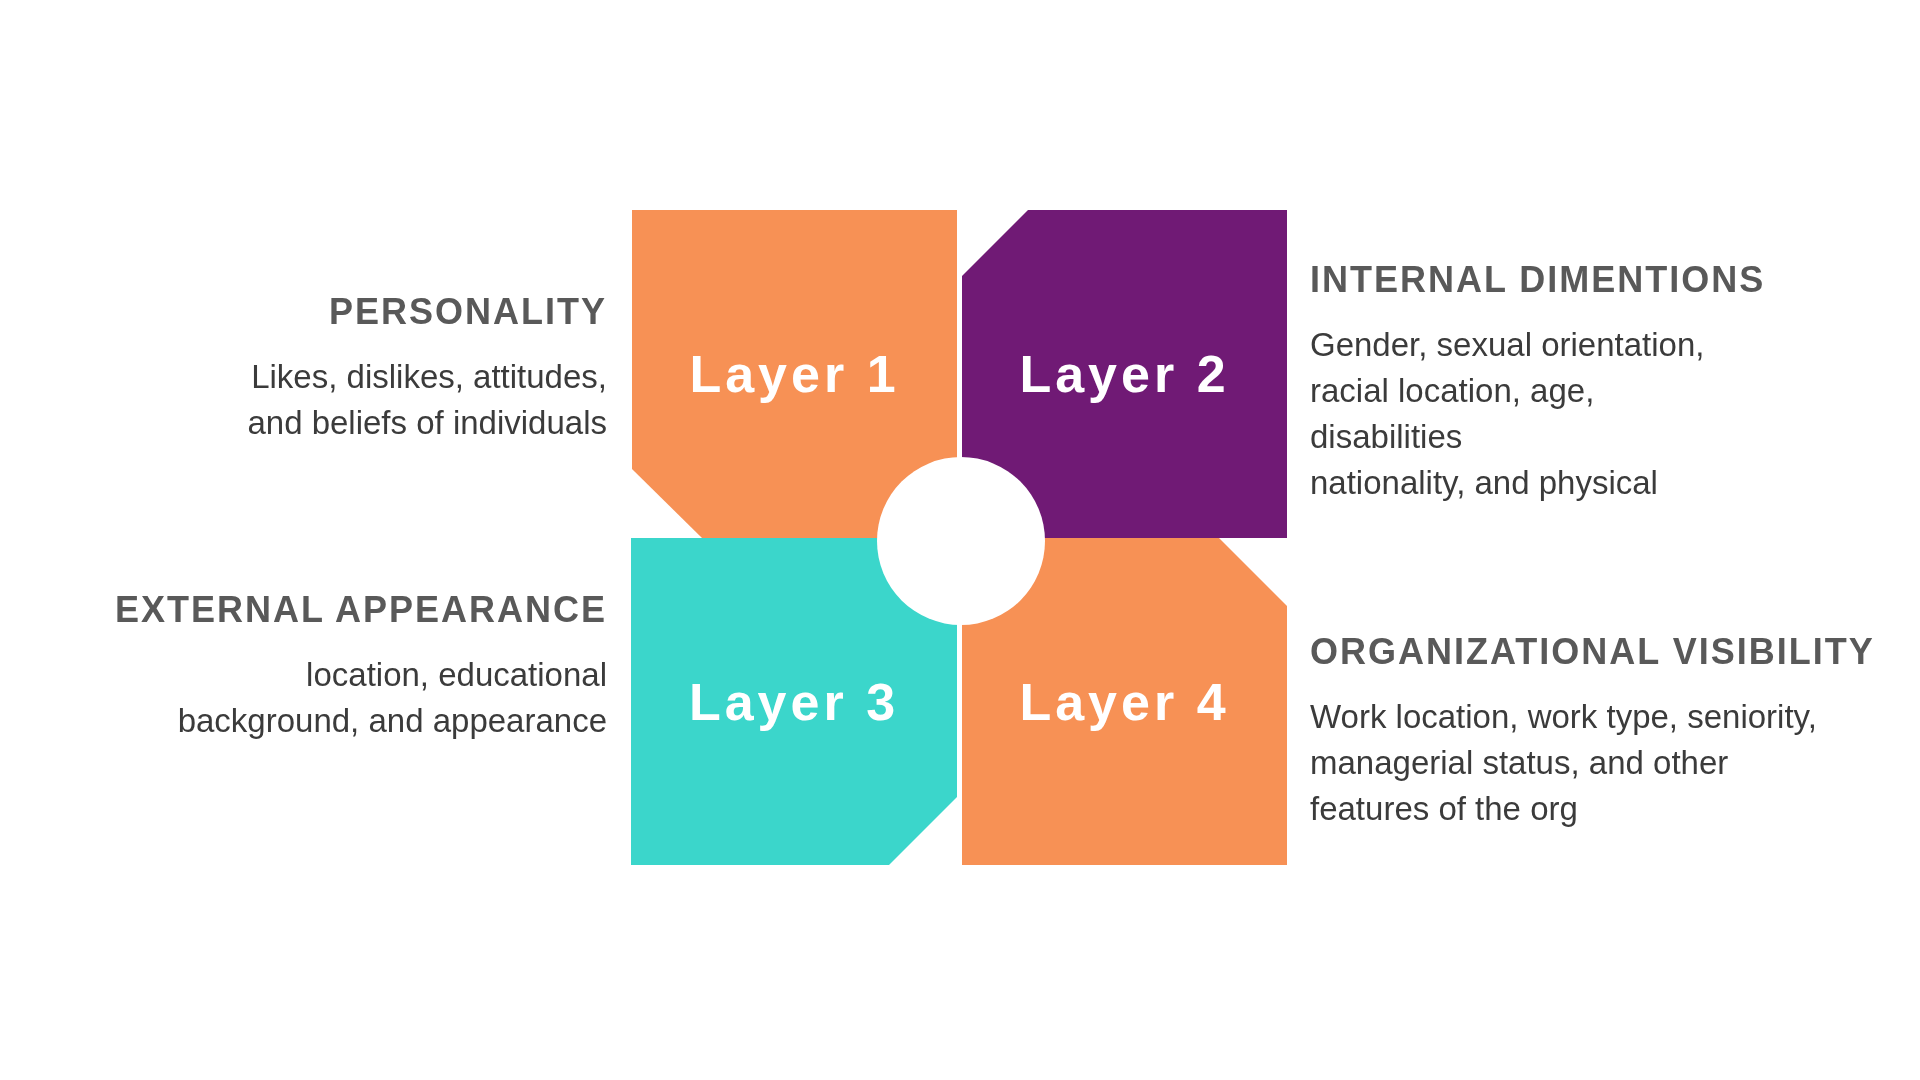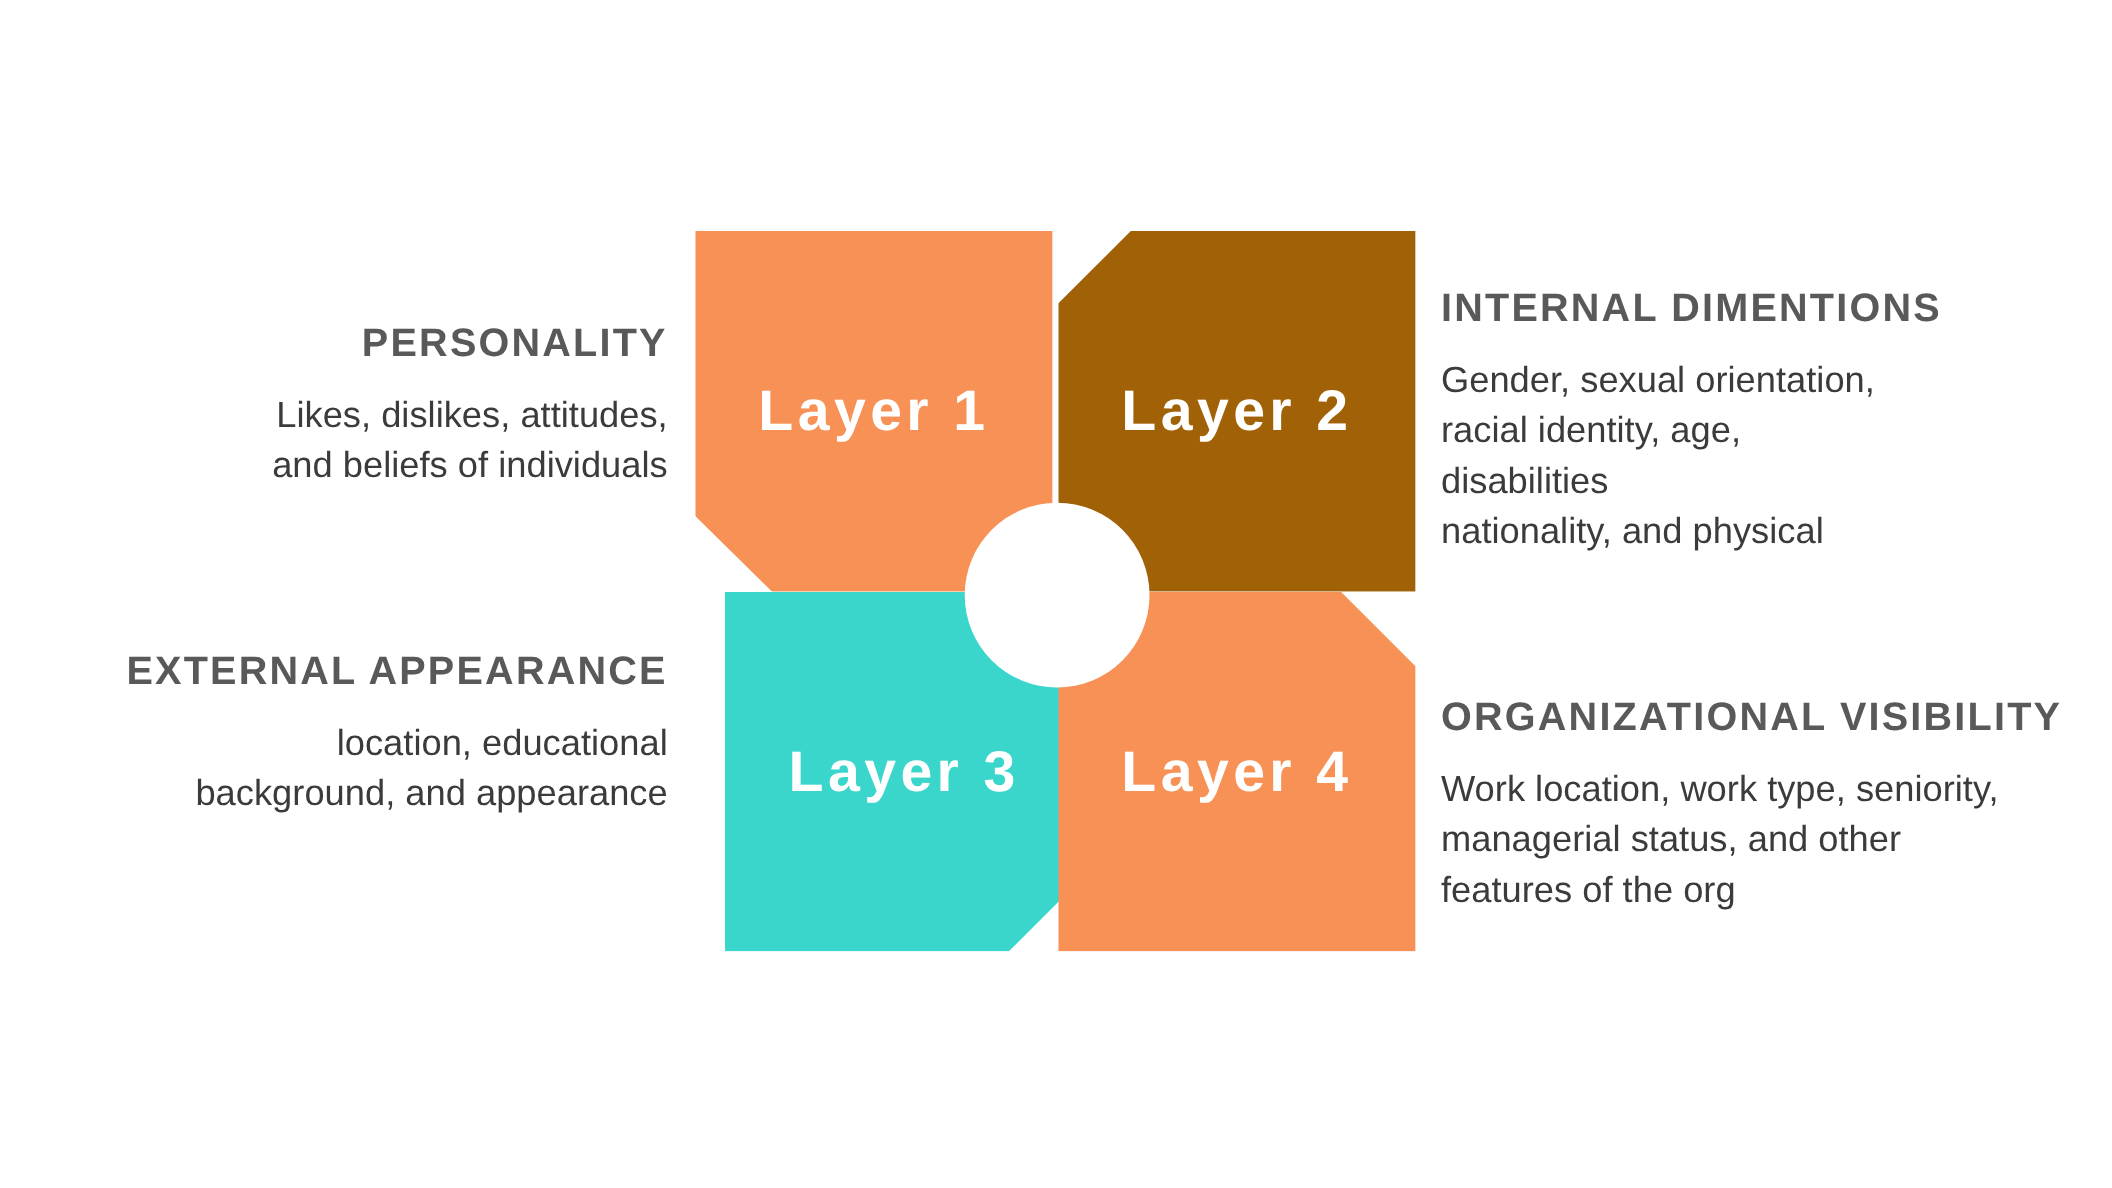--- a/index.html
+++ b/index.html
@@ -31,21 +31,21 @@
   }
   #shape-layer1 {
     left: 632px; top: 210px; width: 325px; height: 328px;
     clip-path: polygon(0 0, 100% 0, 100% 100%, 70px 100%, 0 calc(100% - 69px));
   }
   #shape-layer2 {
     left: 962px; top: 210px; width: 325px; height: 328px;
     clip-path: polygon(66px 0, 100% 0, 100% 100%, 0 100%, 0 66px);
   }
   #shape-layer3 {
-    left: 659px; top: 538px; width: 326px; height: 327px;
+    left: 631px; top: 538px; width: 326px; height: 327px;
     clip-path: polygon(0 0, 100% 0, 100% calc(100% - 68px), calc(100% - 68px) 100%, 0 100%);
   }
   #shape-layer4 {
     left: 962px; top: 538px; width: 325px; height: 327px;
     clip-path: polygon(0 0, calc(100% - 68px) 0, 100% 68px, 100% 100%, 0 100%);
     text-align: right;
   }
   .center-circle {
     position: absolute;
     left: 877px; top: 457px;
@@ -81,42 +81,42 @@
   #block-organizational { top: 620px; left: 1310px; }
 </style>
 </head>
 <body>
 
 <div class="canvas">
 
   <div class="shape" id="shape-layer1" style="background: rgb(247, 145, 85);">
     <span class="layer-label">Layer 1</span>
   </div>
-  <div class="shape" id="shape-layer2" style="background: #a16207;">
+  <div class="shape" id="shape-layer2" style="background: #701a75;">
     <span class="layer-label">Layer 2</span>
   </div>
   <div class="shape" id="shape-layer3" style="background: rgb(59, 214, 203);">
     <span class="layer-label">Layer 3</span>
   </div>
   <div class="shape" id="shape-layer4" style="background: rgb(247, 145, 85);">
     <span class="layer-label">Layer 4</span>
   </div>
 
   <div class="center-circle"></div>
 
   <div class="tblock align-right" id="block-personality">
     <div class="heading">PERSONALITY</div>
     <div class="line">Likes, dislikes, attitudes,</div>
     <div class="line">and beliefs of individuals</div>
   </div>
 
   <div class="tblock align-left" id="block-internal">
     <div class="heading">INTERNAL DIMENTIONS</div>
     <div class="line">Gender, sexual orientation,</div>
-    <div class="line">racial identity, age,</div>
+    <div class="line">racial location, age,</div>
     <div class="line">disabilities</div>
     <div class="line">nationality, and physical</div>
   </div>
 
   <div class="tblock align-right" id="block-external">
     <div class="heading">EXTERNAL APPEARANCE</div>
     <div class="line">location, educational</div>
     <div class="line">background, and appearance</div>
   </div>
 

